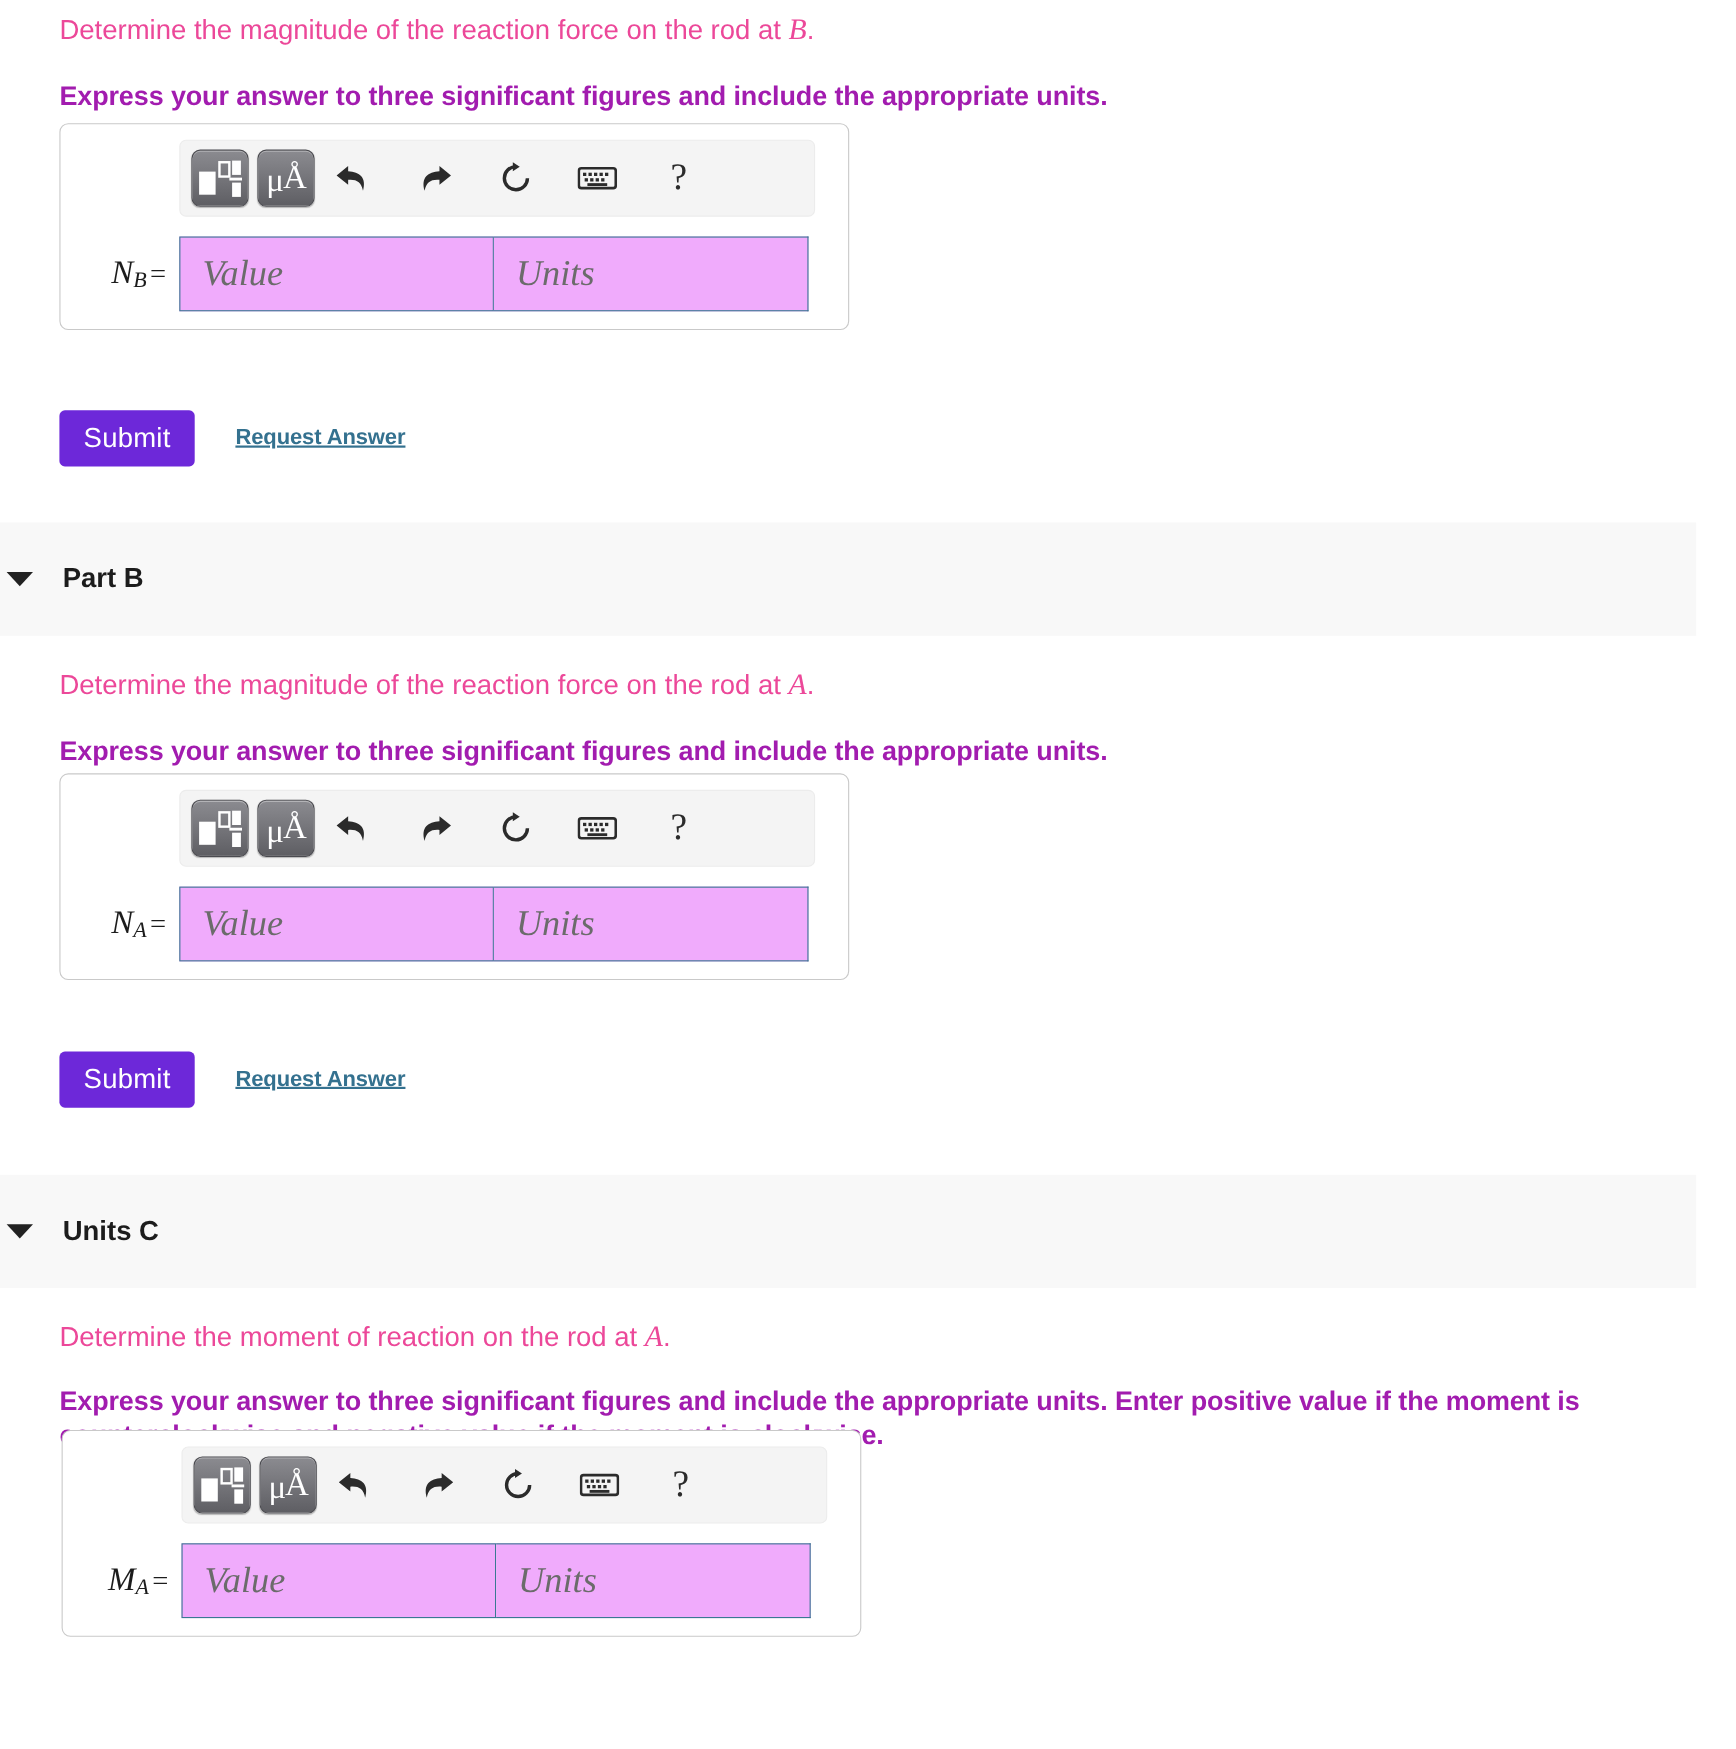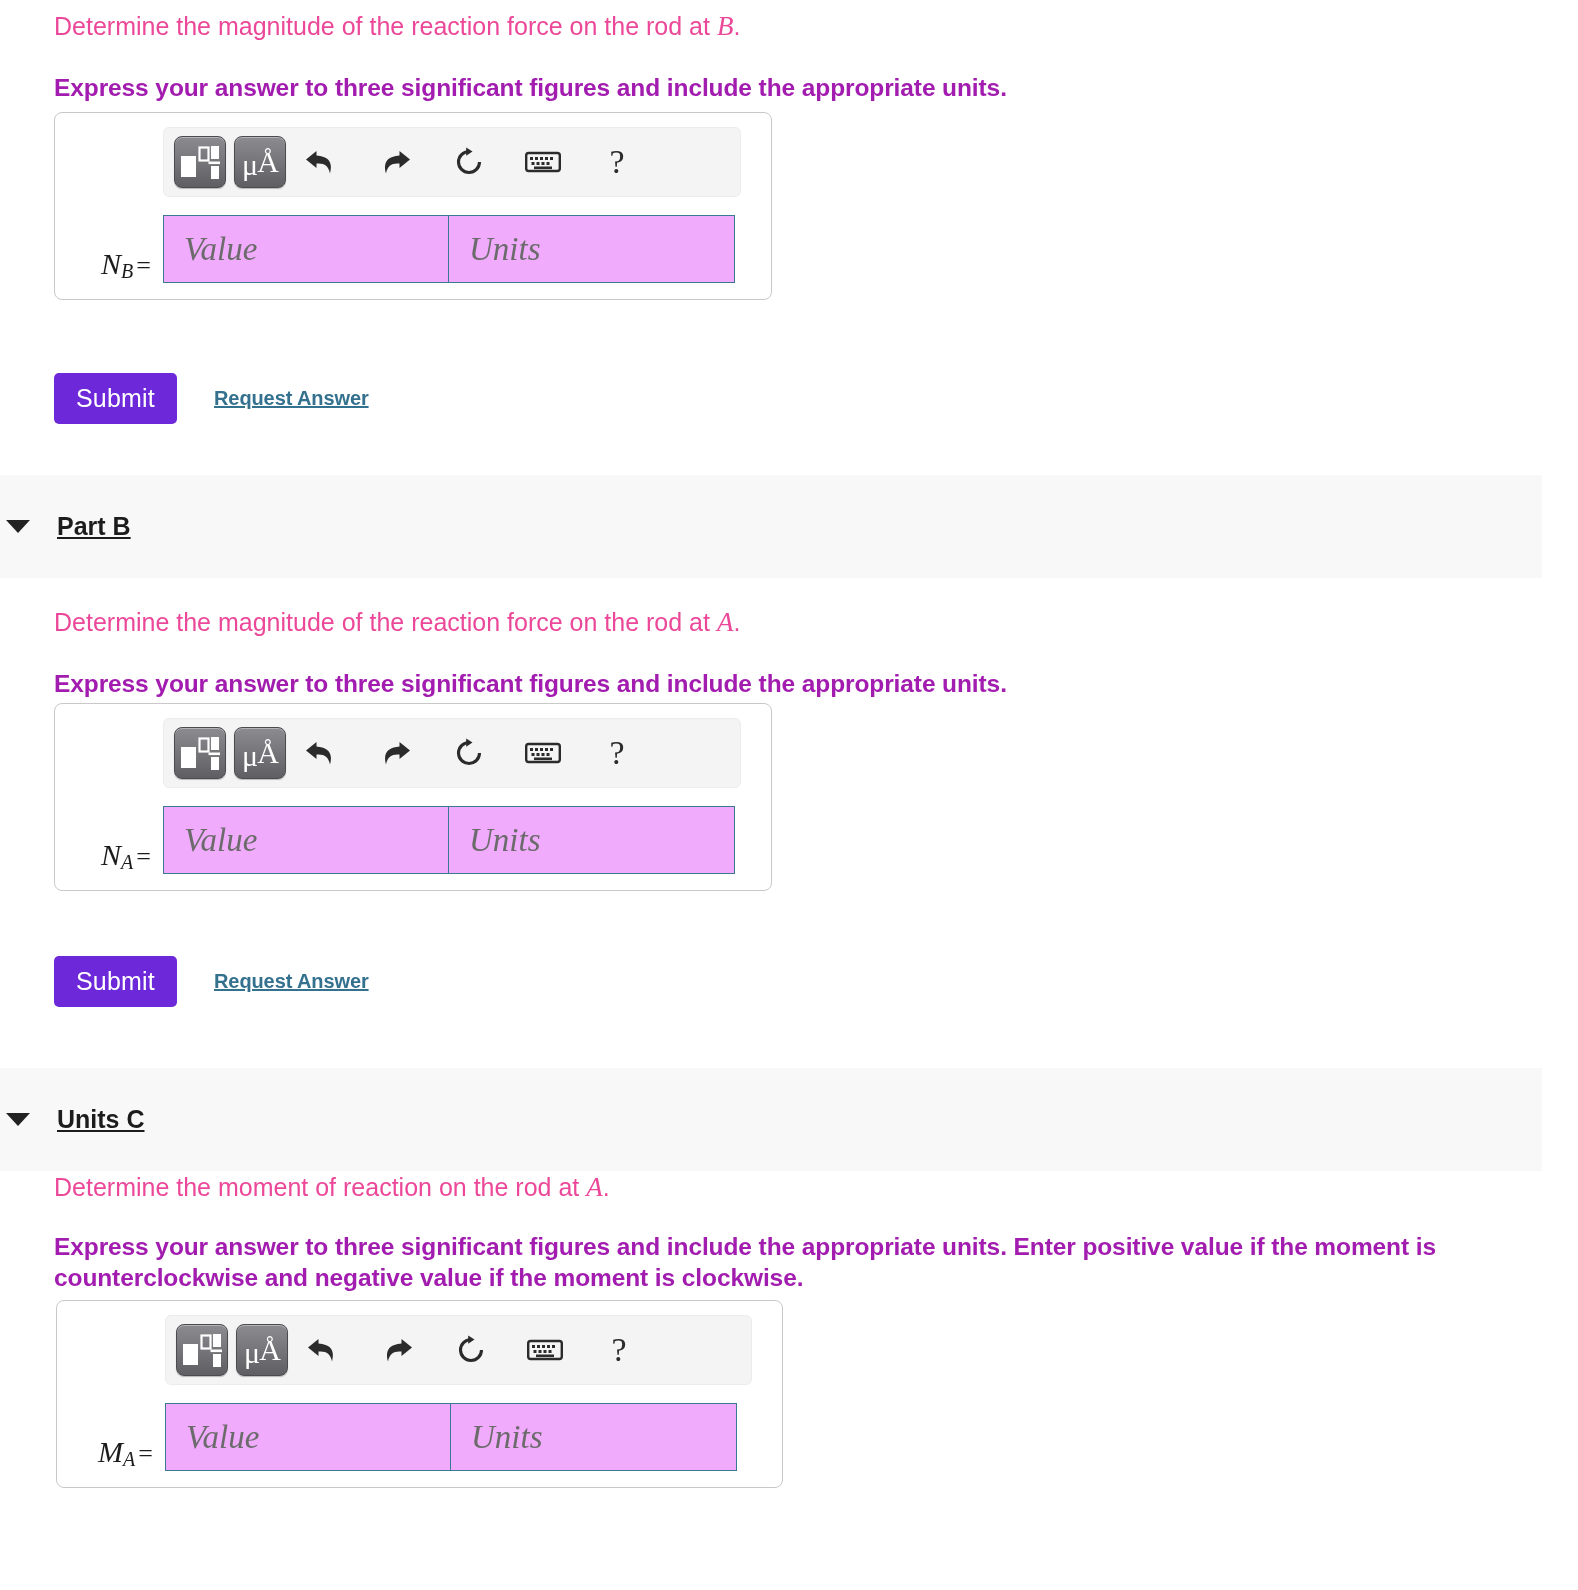--- a/index.html
+++ b/index.html
@@ -56,21 +56,20 @@
     border-right: 12px solid transparent;
     border-top: 13px solid #222222;
     margin-left: 6px;
     flex: 0 0 auto;
   }
   .part-title {
     font-size: 25px;
     font-weight: 700;
     color: #1c1c1c;
     margin-left: 27px;
-    text-decoration: underline;
   }
 
   
   .answer-box {
     border: 1px solid #c9c9c9;
     border-radius: 8px;
     background: #ffffff;
     width: 718px;
     padding: 14px 16px 16px 16px;
     position: relative;
@@ -132,21 +131,21 @@
   .tb-icon:last-child { margin-right: 0; }
   .tb-icon.help {
     font-size: 34px;
     color: #2b2b2b;
     font-family: "Liberation Serif", serif;
   }
 
   
   .input-row {
     display: flex;
-    align-items: flex-end;
+    align-items: center;
     margin-top: 18px;
   }
   .var-label {
     width: 92px;
     text-align: right;
     padding-right: 12px;
     font-family: "Liberation Serif", serif;
     font-size: 30px;
     white-space: nowrap;
     color: #1c1c1c;
@@ -375,21 +374,21 @@
     </div>
   </div>
 
   <div style="position:absolute; left:0; top:1068px; width:1578px;">
 
     <div class="part-band">
       <div class="part-caret"></div>
       <div class="part-title">Units C</div>
     </div>
 
-    <div class="prompt" style=""><span>Determine the moment of reaction on the rod at </span><span class="mathvar">A</span><span>.</span></div>
+    <div class="prompt" style="margin-top:28px;"><span>Determine the moment of reaction on the rod at </span><span class="mathvar">A</span><span>.</span></div>
 
     <div class="instruction" style="margin-top:26px; max-width:1510px;">Express your answer to three significant figures and include the appropriate units. Enter positive value if the moment is counterclockwise and negative value if the moment is clockwise.</div>
 
     <div style="position:absolute; left:56px; top:232px;">
       <div class="answer-box" style="width:727px;">
         <div class="mq-toolbar">
 
           <div class="tb-btn template">
             <svg class="tmpl-svg" width="40" height="36" viewBox="0 0 40 36" aria-hidden="true">
               <rect x="1" y="12" width="15" height="21" fill="#ffffff"></rect>

